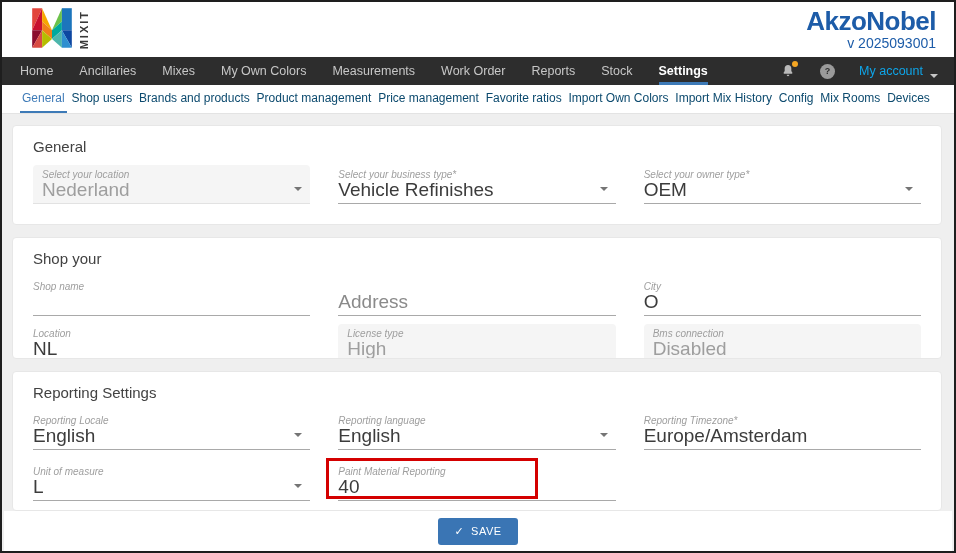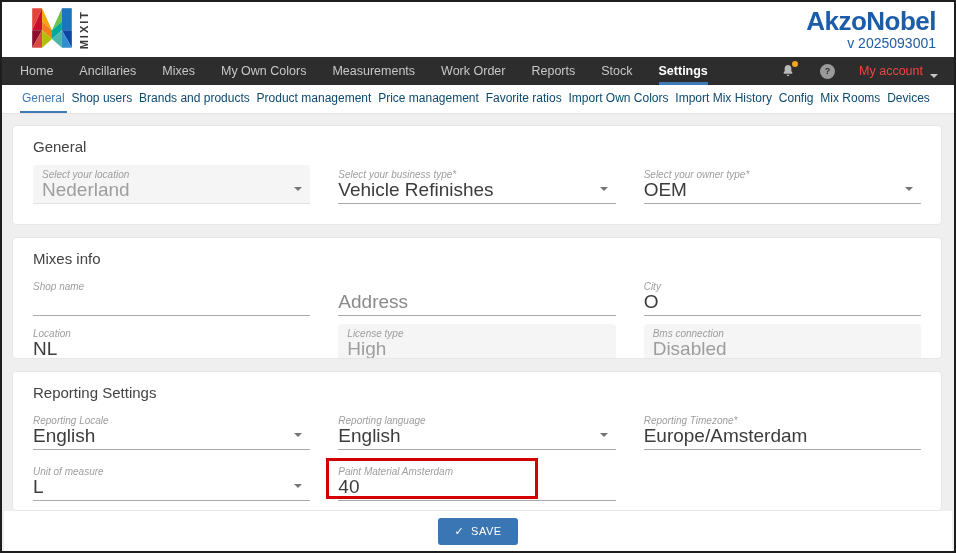--- a/index.html
+++ b/index.html
@@ -36,21 +36,21 @@
   }
   .nav-item.active { color:#ffffff; font-weight:bold; border-bottom-color:#3d7ab7; }
   .nav-right { display:flex; align-items:center; gap:24px; }
   .bell-wrap { position:relative; width:16px; height:16px; }
   .notif-dot { position:absolute; top:-2px; right:-2px; width:6px; height:6px; border-radius:50%; background:#f5a623; }
   .help-circle {
     width:15px; height:15px; border-radius:50%; background:#9a9a9a;
     display:flex; align-items:center; justify-content:center;
     font-size:9px; font-weight:bold; color:#2d2d2d;
   }
-  .account { display:flex; align-items:flex-end; gap:7px; color:#ef4444; font-size:12.5px; cursor:pointer; }
+  .account { display:flex; align-items:flex-end; gap:7px; color:#0ea5e9; font-size:12.5px; cursor:pointer; }
   .caret-down { width:0; height:0; border-left:4px solid transparent; border-right:4px solid transparent; border-top:4px solid #c7c7c7; }
 
   
   .tabbar {
     height:29px; background:#ffffff; border-bottom:1px solid #e3e3e3;
     display:flex; align-items:stretch; justify-content:space-between; padding:0 22px 0 18px;
   }
   .tab {
     display:flex; align-items:center; font-size:12px; color:#0c4a6e;
     cursor:pointer; border-bottom:2px solid transparent; padding:0 2px;
@@ -197,21 +197,21 @@
           <div class="field">
             <div class="flabel">Select your owner type*</div>
             <div class="fvalue">OEM</div>
             <span class="sel-caret"></span>
           </div>
         </div>
       </div>
     </div>
 
     <div class="card" style="height:122px;">
-      <div class="card-title">Mixes info</div>
+      <div class="card-title">Shop your</div>
       <div class="fgrid" style="row-gap:8px;">
         <div class="cell">
           <div class="field">
             <div class="flabel">Shop name</div>
             <div class="fvalue"></div>
           </div>
         </div>
         <div class="cell">
           <div class="field placeholder-only">
             <div class="flabel"></div>
@@ -271,21 +271,21 @@
         <div class="cell">
           <div class="field">
             <div class="flabel">Unit of measure</div>
             <div class="fvalue">L</div>
             <span class="sel-caret"></span>
           </div>
         </div>
         <div class="cell">
           <div class="red-box"></div>
           <div class="field">
-            <div class="flabel">Paint Material Amsterdam</div>
+            <div class="flabel">Paint Material Reporting</div>
             <div class="fvalue">40</div>
           </div>
         </div>
         <div class="cell"></div>
       </div>
     </div>
 
   </div>
 
   <div class="footer">

